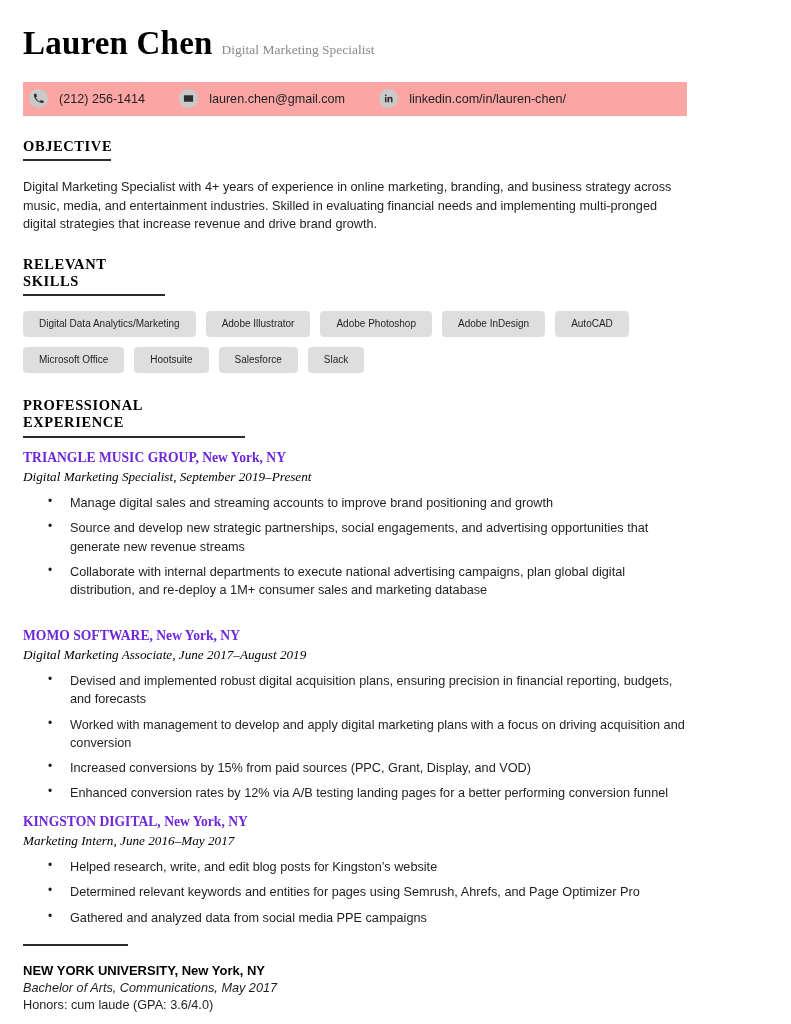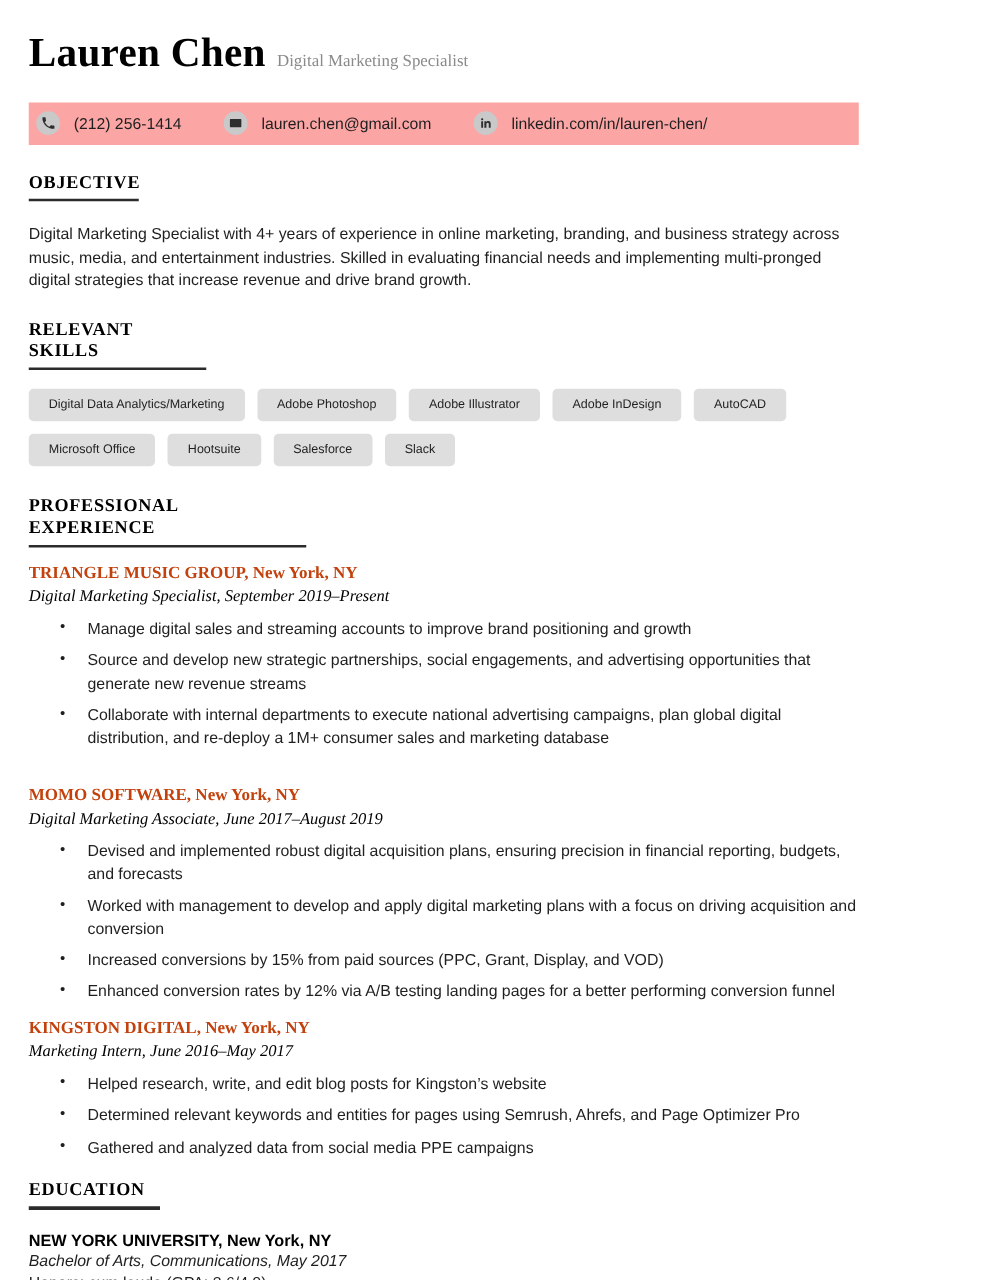--- a/index.html
+++ b/index.html
@@ -132,21 +132,21 @@
   }
 
   .sec-exp { margin-top: 14px; }
 
   
   .job { margin-top: 12px; }
   .job-company {
     font-family: "Liberation Serif", serif;
     font-weight: bold;
     font-size: 13.6px;
-    color: #c2410c;
+    color: #6d28d9;
     line-height: 1.25;
   }
   .job-title {
     font-family: "Liberation Serif", serif;
     font-style: italic;
     font-size: 13.2px;
     color: #000000;
     line-height: 1.3;
     margin-top: 1px;
   }
@@ -246,22 +246,22 @@
     <div class="sec-rule rule-short"></div>
     <div class="objective-body">Digital Marketing Specialist with 4+ years of experience in online marketing, branding, and business strategy across music, media, and entertainment industries. Skilled in evaluating financial needs and implementing multi-pronged digital strategies that increase revenue and drive brand growth.</div>
   </div>
 
   <div class="section sec-skills">
     <div class="sec-head">RELEVANT
 SKILLS</div>
     <div class="sec-rule rule-med"></div>
     <div class="skills-wrap">
       <span class="pill">Digital Data Analytics/Marketing</span>
+      <span class="pill">Adobe Illustrator</span>
       <span class="pill">Adobe Photoshop</span>
-      <span class="pill">Adobe Illustrator</span>
       <span class="pill">Adobe InDesign</span>
       <span class="pill">AutoCAD</span>
       <span class="pill">Microsoft Office</span>
       <span class="pill">Hootsuite</span>
       <span class="pill">Salesforce</span>
       <span class="pill">Slack</span>
     </div>
   </div>
 
   <div class="section sec-exp">
@@ -297,21 +297,20 @@
       <div class="job-title">Marketing Intern, June 2016–May 2017</div>
       <ul class="bullets">
         <li>Helped research, write, and edit blog posts for Kingston’s website</li>
         <li>Determined relevant keywords and entities for pages using Semrush, Ahrefs, and Page Optimizer Pro</li>
         <li>Gathered and analyzed data from social media PPE campaigns</li>
       </ul>
     </div>
   </div>
 
   <div class="section sec-edu">
-    <div class="sec-head">EDUCATION</div>
     <div class="sec-rule rule-edu"></div>
     <div class="edu-entry">
       <div class="edu-school">NEW YORK UNIVERSITY, New York, NY</div>
       <div class="edu-degree">Bachelor of Arts, Communications, May 2017</div>
       <div class="edu-honors">Honors: cum laude (GPA: 3.6/4.0)</div>
     </div>
   </div>
 
 </div>
 

